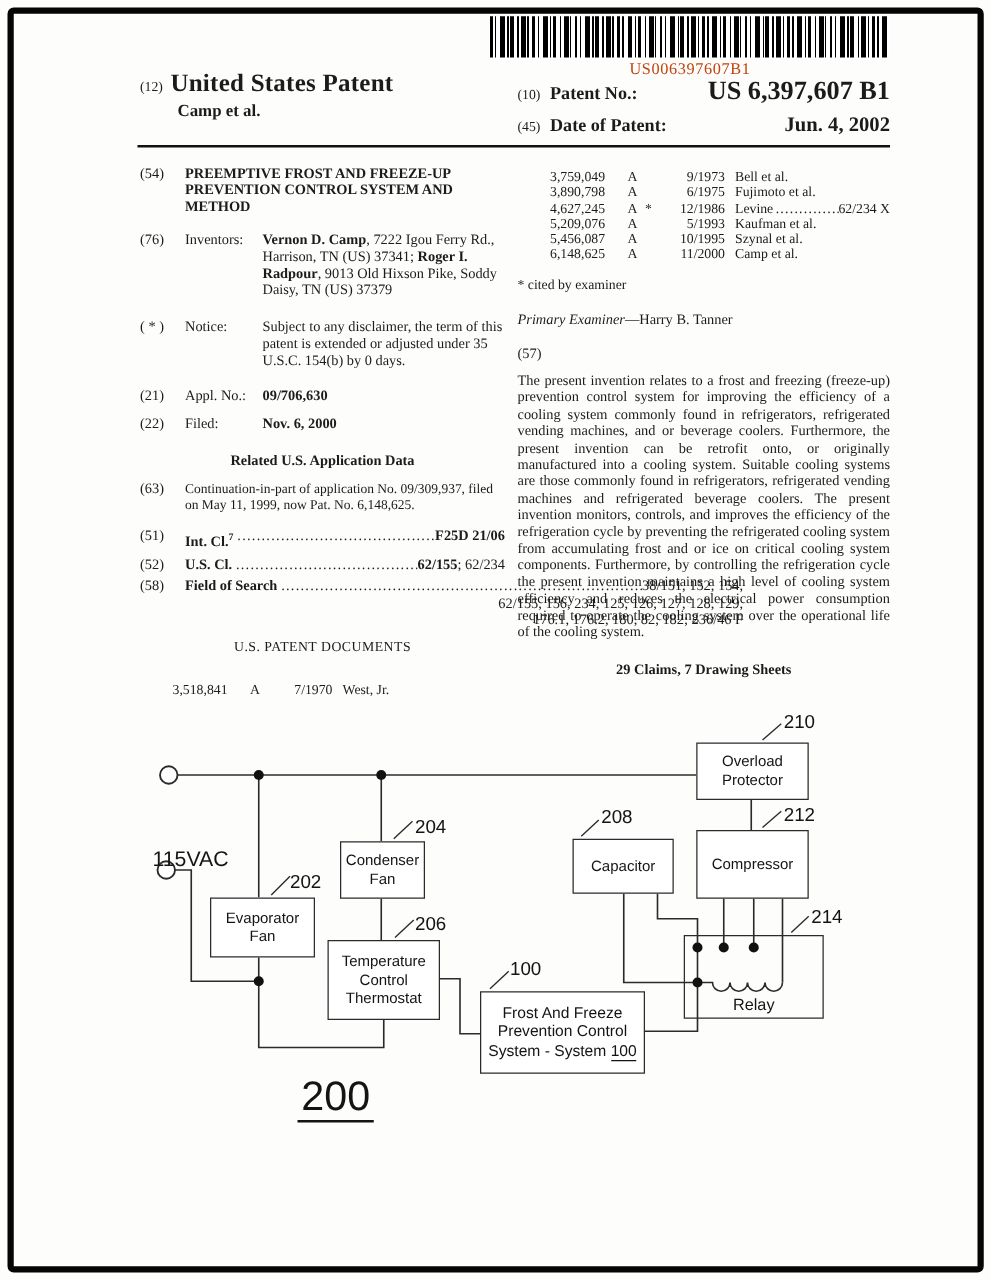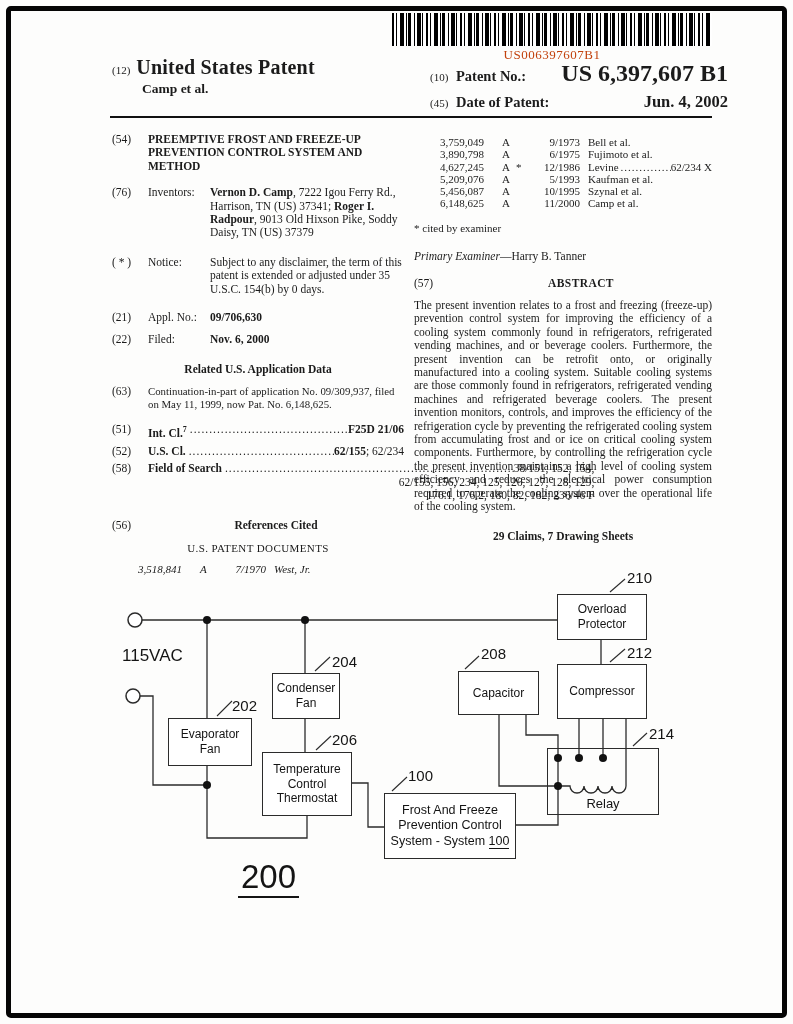--- a/index.html
+++ b/index.html
@@ -13,21 +13,21 @@
     #000 14px 15px,#fff 15px 16px,#000 16px 19px,#fff 19px 22px,#000 22px 23px,
     #fff 23px 25px,#000 25px 29px,#fff 29px 30px,#000 30px 31px,#fff 31px 34px);}
   .bc-text{text-align:center;font-size:13px;letter-spacing:.5px;margin-top:1px;color:#c2410c;}
   
   .kindnum{font-size:11px;}
   .us-title{font-size:20px;font-weight:bold;letter-spacing:.2px;}
   .authors{font-size:13.5px;font-weight:bold;margin:2px 0 0 30px;}
   .hrow{display:flex;align-items:baseline;}
   .hrow .n{flex:0 0 26px;font-size:11px;}
   .hrow .l{flex:1;font-weight:bold;font-size:14.5px;}
-  .hrow .v{font-weight:bold;font-size:24px;white-space:nowrap;}
+  .hrow .v{font-weight:bold;font-size:21px;white-space:nowrap;}
   .hrow .v2{font-weight:bold;font-size:16.5px;white-space:nowrap;}
   .rule{background:#111;height:2px;}
   
   .col{font-size:11.5px;line-height:13.4px;}
   .row{display:flex;}
   .num{flex:0 0 36px;}
   .lbl{flex:0 0 62px;}
   .bold{font-weight:bold;}
   .it{font-style:italic;}
   .ctr{text-align:center;}
@@ -65,21 +65,21 @@
   </div>
 
   <div class="abs" style="left:112px;top:56px;">
     <div class="hrow">
       <span class="kindnum" style="margin-right:6px;">(12)</span>
       <span class="us-title">United States Patent</span>
     </div>
     <div class="authors">Camp et al.</div>
   </div>
 
-  <div class="abs" style="left:430px;top:60px;width:298px;">
+  <div class="abs" style="left:414px;top:60px;width:298px;">
     <div class="hrow" style="margin-bottom:5px;">
       <span class="n">(10)</span>
       <span class="l">Patent No.:</span>
       <span class="v">US 6,397,607 B1</span>
     </div>
     <div class="hrow">
       <span class="n">(45)</span>
       <span class="l">Date of Patent:</span>
       <span class="v2">Jun. 4, 2002</span>
     </div>
@@ -144,28 +144,24 @@
         <span class="row">
           <span class="bold">Field of Search</span>
           <span class="leader">................................................................................................</span>
           <span>38/151, 152, 154,</span>
         </span>
         <span style="display:block;text-align:right;">62/155, 156, 234, 125, 126, 127, 128, 129,</span>
         <span style="display:block;text-align:right;">176.1, 176.2, 180, 82, 182; 236/46 F</span>
       </span>
     </div>
 
-    <div class="row" style="margin-top:17px;">
-      <span class="num">(56)</span>
-      <span class="bold ctr" style="flex:1;">References Cited</span>
-    </div>
 
     <div class="ctr" style="margin-top:9px;letter-spacing:.4px;font-size:11px;">U.S. PATENT DOCUMENTS</div>
 
-    <div class="refrow" style="margin-top:8px;font-style:italic;">
+    <div class="refrow" style="margin-top:20px;">
       <span class="rno">3,518,841</span>
       <span class="rk">A</span>
       <span class="rd">7/1970</span>
       <span class="rn">
           <span>West, Jr.</span>
         </span>
     </div>
   </div>
 
   <div class="abs col" style="left:414px;top:136px;width:298px;">
@@ -226,21 +222,20 @@
           <span>Camp et al.</span>
         </span>
     </div>
 
     <div style="margin-top:12px;font-size:11px;">* cited by examiner</div>
 
     <div style="margin-top:15px;"><span class="it">Primary Examiner</span><span>—Harry B. Tanner</span></div>
 
     <div class="row" style="margin-top:13px;">
       <span class="num">(57)</span>
-      <span class="bold ctr" style="flex:1;letter-spacing:.4px;">ABSTRACT</span>
     </div>
 
     <div class="just" style="margin-top:9px;">The present invention relates to a frost and freezing (freeze-up) prevention control system for improving the efficiency of a cooling system commonly found in refrigerators, refrigerated vending machines, and or beverage coolers. Furthermore, the present invention can be retrofit onto, or originally manufactured into a cooling system. Suitable cooling systems are those commonly found in refrigerators, refrigerated vending machines and refrigerated beverage coolers. The present invention monitors, controls, and improves the efficiency of the refrigeration cycle by preventing the refrigerated cooling system from accumulating frost and or ice on critical cooling system components. Furthermore, by controlling the refrigeration cycle the present invention maintains a high level of cooling system efficiency and reduces the electrical power consumption required to operate the cooling system over the operational life of the cooling system.</div>
 
     <div class="ctr bold" style="margin-top:16px;">29 Claims, 7 Drawing Sheets</div>
   </div>
 
   <svg class="abs" style="left:0;top:0;" width="793" height="1024" viewBox="0 0 793 1024">
     <g stroke="#2b2b2b" stroke-width="1.3" fill="none">
       <path d="M142 620 H557"></path>
@@ -310,21 +305,21 @@
   </div>
   <div class="dbox" style="left:384px;top:793px;width:130px;height:64px;font-size:12.5px;">
     <span>Frost And Freeze</span>
     <span>Prevention Control</span>
     <span><span>System - System </span><span class="u">100</span></span>
   </div>
   <div class="dbox transparent" style="left:547px;top:748px;width:110px;height:65px;">
     <span style="position:absolute;left:0;right:0;bottom:2px;text-align:center;font-size:13px;">Relay</span>
   </div>
 
-  <div class="dlabel" style="left:122px;top:646px;font-size:17px;">115VAC</div>
+  <div class="dlabel" style="left:122px;top:678px;font-size:17px;">115VAC</div>
   <div class="dlabel" style="left:238px;top:858px;"><span class="fig200">200</span></div>
   <div class="dref" style="left:232px;top:697px;">202</div>
   <div class="dref" style="left:332px;top:653px;">204</div>
   <div class="dref" style="left:332px;top:731px;">206</div>
   <div class="dref" style="left:408px;top:767px;">100</div>
   <div class="dref" style="left:481px;top:645px;">208</div>
   <div class="dref" style="left:627px;top:569px;">210</div>
   <div class="dref" style="left:627px;top:644px;">212</div>
   <div class="dref" style="left:649px;top:725px;">214</div>
 </div>

